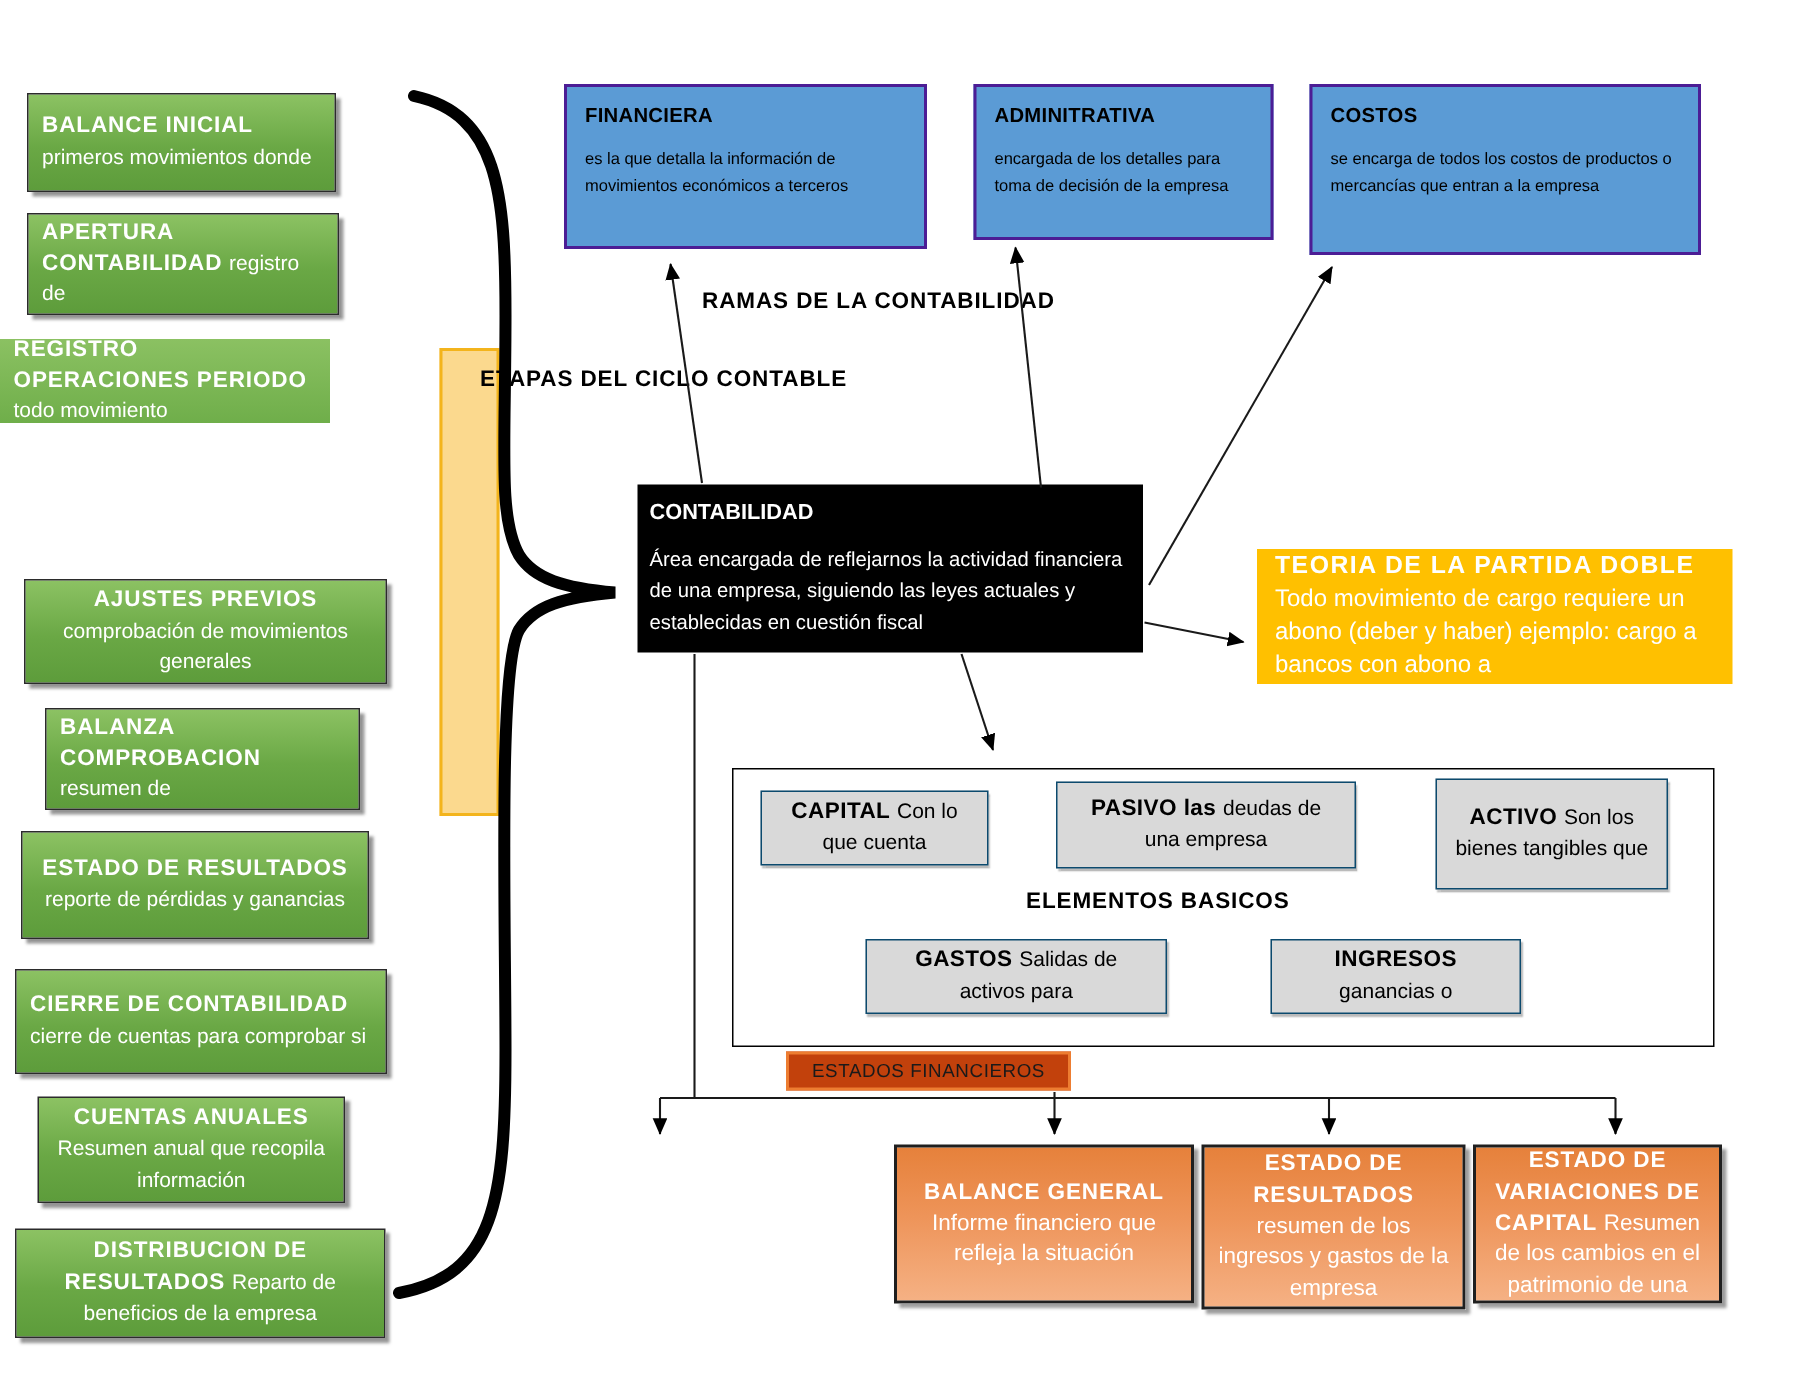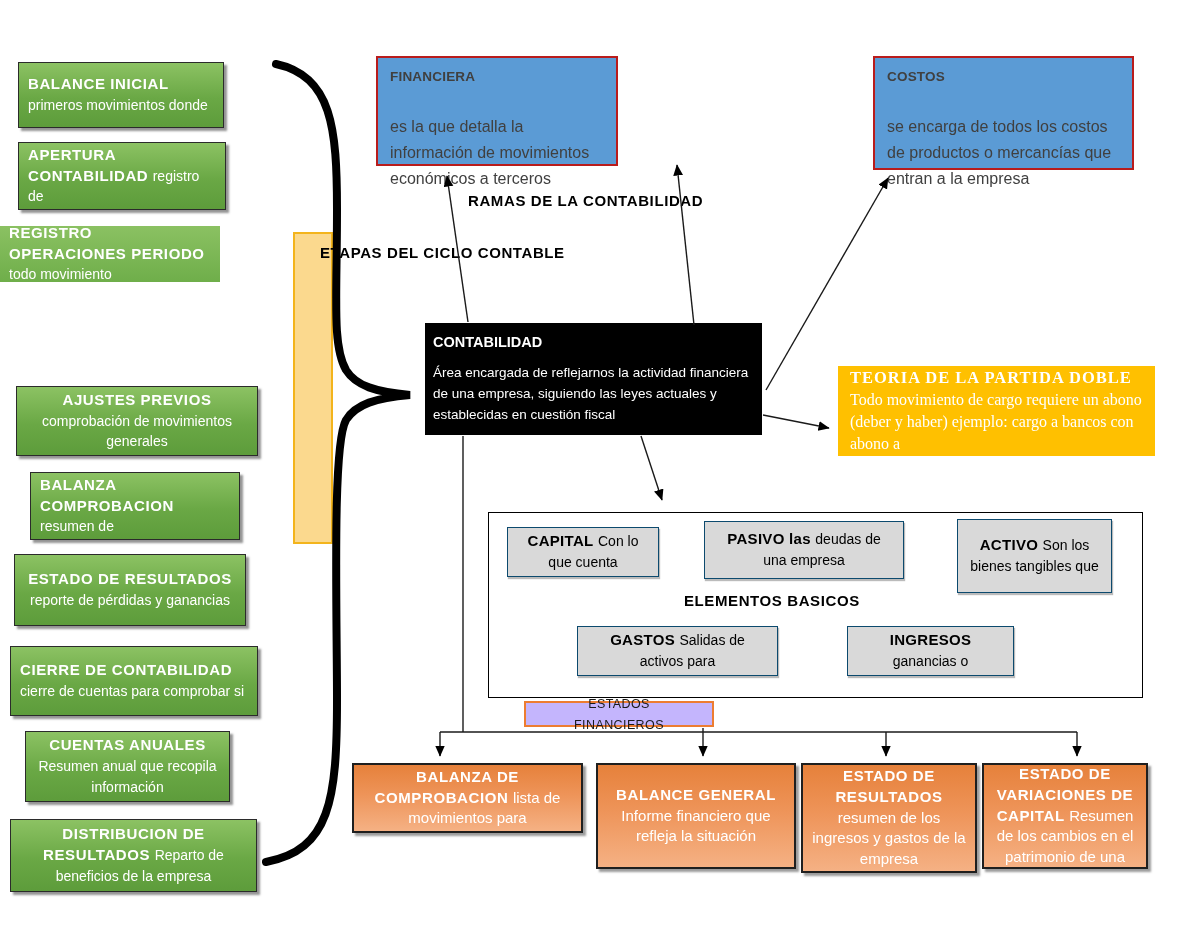--- a/index.html
+++ b/index.html
@@ -9,41 +9,41 @@
         justify-content:center;padding:5px 9px;line-height:1.3;}
   .txt{width:100%;}
   .tt{font-weight:bold;letter-spacing:0.6px;font-size:15px;}
   .bd{font-size:14px;}
   .center{text-align:center;}
   
   .green{background:linear-gradient(180deg,#8cc263 0%,#6aa845 55%,#5d9c3b 100%);
          color:#fff;border:1px solid #2b2b2b;box-shadow:3px 3px 2px rgba(90,90,90,.65);}
   .green.noborder{border:none;box-shadow:none;background:linear-gradient(180deg,#8bc162,#6fae4a);}
   
-  .blue{background:#5b9bd5;border:2px solid #b91c1c;color:#404040;justify-content:flex-start;padding:10px 12px;}
+  .blue{background:#5b9bd5;border:2px solid #4c1d95;color:#000000;justify-content:flex-start;padding:10px 12px;}
   .blue .tt2{font-weight:bold;font-size:13.5px;margin-bottom:11px;letter-spacing:.2px;}
-  .blue .bd2{font-size:16px;line-height:1.65;margin-top:17px;}
+  .blue .bd2{font-size:11px;line-height:1.65;}
   
   .black{background:#000;color:#fff;justify-content:flex-start;padding:10px 8px;}
   .black .tt2{font-weight:bold;font-size:14.5px;margin-bottom:11px;}
   .black .bd2{font-size:13.5px;line-height:1.55;font-weight:500;}
   
-  .amber{background:#ffc000;color:#fff;padding:24px 12px;font-family:Liberation Serif, serif;}
+  .amber{background:#ffc000;color:#fff;padding:24px 12px;}
   .amber .tt{font-size:16.5px;letter-spacing:1px;}
   .amber .bd{font-size:16px;line-height:1.32;}
   
   .gray{background:#d9d9d9;border:1px solid #0c4a6e;color:#000;box-shadow:1px 2px 1px rgba(120,120,120,.5);}
   .gray .tt{letter-spacing:.3px;}
   
   .orange{background:linear-gradient(180deg,#e6813b 0%,#ee9459 45%,#f5b184 100%);
           color:#fff;border:2px solid #1f1f1f;box-shadow:3px 3px 2px rgba(90,90,90,.6);}
   .orange .tt{font-size:15px;}
   .orange .bd{font-size:15px;}
   
-  .salmon{background:#c4b5fd;border:2px solid #ed7d31;color:#1a1a1a;padding:2px 18px;}
+  .salmon{background:#c2410c;border:2px solid #ed7d31;color:#1a1a1a;padding:2px 8px;}
   .salmon .bd{font-size:12.5px;letter-spacing:.4px;}
   
   .flabel{position:absolute;font-weight:bold;font-size:15px;letter-spacing:.6px;white-space:nowrap;}
   
   .ybar{position:absolute;left:293px;top:232px;width:40px;height:312px;
         background:#fbd98e;border:2px solid #f3b41c;box-sizing:border-box;}
   
   .container-box{position:absolute;left:488px;top:512px;width:655px;height:186px;
         border:1.5px solid #000;background:#fff;box-sizing:border-box;}
   svg.lines{position:absolute;left:0;top:0;z-index:5;pointer-events:none;}
@@ -114,20 +114,24 @@
     <div class="txt"><span class="tt">CUENTAS ANUALES</span> <span class="bd">Resumen anual que recopila información</span></div>
   </div>
   <div class="node green center" style="left:10px;top:819px;width:247px;height:73px">
     <div class="txt"><span class="tt">DISTRIBUCION DE RESULTADOS</span> <span class="bd">Reparto de beneficios de la empresa</span></div>
   </div>
 
   <div class="node blue" style="left:376px;top:56px;width:242px;height:110px">
     <div class="tt2">FINANCIERA</div>
     <div class="bd2">es la que detalla la información de movimientos económicos a terceros</div>
   </div>
+  <div class="node blue" style="left:649px;top:56px;width:200px;height:104px">
+    <div class="tt2">ADMINITRATIVA</div>
+    <div class="bd2">encargada de los detalles para toma de decisión de la empresa</div>
+  </div>
   <div class="node blue" style="left:873px;top:56px;width:261px;height:114px">
     <div class="tt2">COSTOS</div>
     <div class="bd2">se encarga de todos los costos de productos o mercancías que entran a la empresa</div>
   </div>
 
   <div class="node black" style="left:425px;top:323px;width:337px;height:112px">
     <div class="tt2">CONTABILIDAD</div>
     <div class="bd2">Área encargada de reflejarnos la actividad financiera de una empresa, siguiendo las leyes actuales y establecidas en cuestión fiscal</div>
   </div>
 
@@ -149,23 +153,20 @@
     <div class="txt"><span class="tt">GASTOS</span> <span class="bd">Salidas de activos para</span></div>
   </div>
   <div class="node gray center" style="left:847px;top:626px;width:167px;height:50px">
     <div class="txt"><span class="tt">INGRESOS</span> <span class="bd">ganancias o</span></div>
   </div>
 
   <div class="node salmon center" style="left:524px;top:701px;width:190px;height:26px">
     <div class="txt"><span class="bd">ESTADOS FINANCIEROS</span></div>
   </div>
 
-  <div class="node orange center" style="left:352px;top:763px;width:231px;height:70px">
-    <div class="txt"><span class="tt">BALANZA DE COMPROBACION</span> <span class="bd">lista de movimientos para</span></div>
-  </div>
   <div class="node orange center" style="left:596px;top:763px;width:200px;height:106px">
     <div class="txt"><span class="tt">BALANCE GENERAL</span> <span class="bd">Informe financiero que refleja la situación</span></div>
   </div>
   <div class="node orange center" style="left:801px;top:763px;width:176px;height:110px">
     <div class="txt"><span class="tt">ESTADO DE RESULTADOS</span> <span class="bd">resumen de los ingresos y gastos de la empresa</span></div>
   </div>
   <div class="node orange center" style="left:982px;top:763px;width:166px;height:106px">
     <div class="txt"><span class="tt">ESTADO DE VARIACIONES DE CAPITAL</span> <span class="bd">Resumen de los cambios en el patrimonio de una</span></div>
   </div>
 

